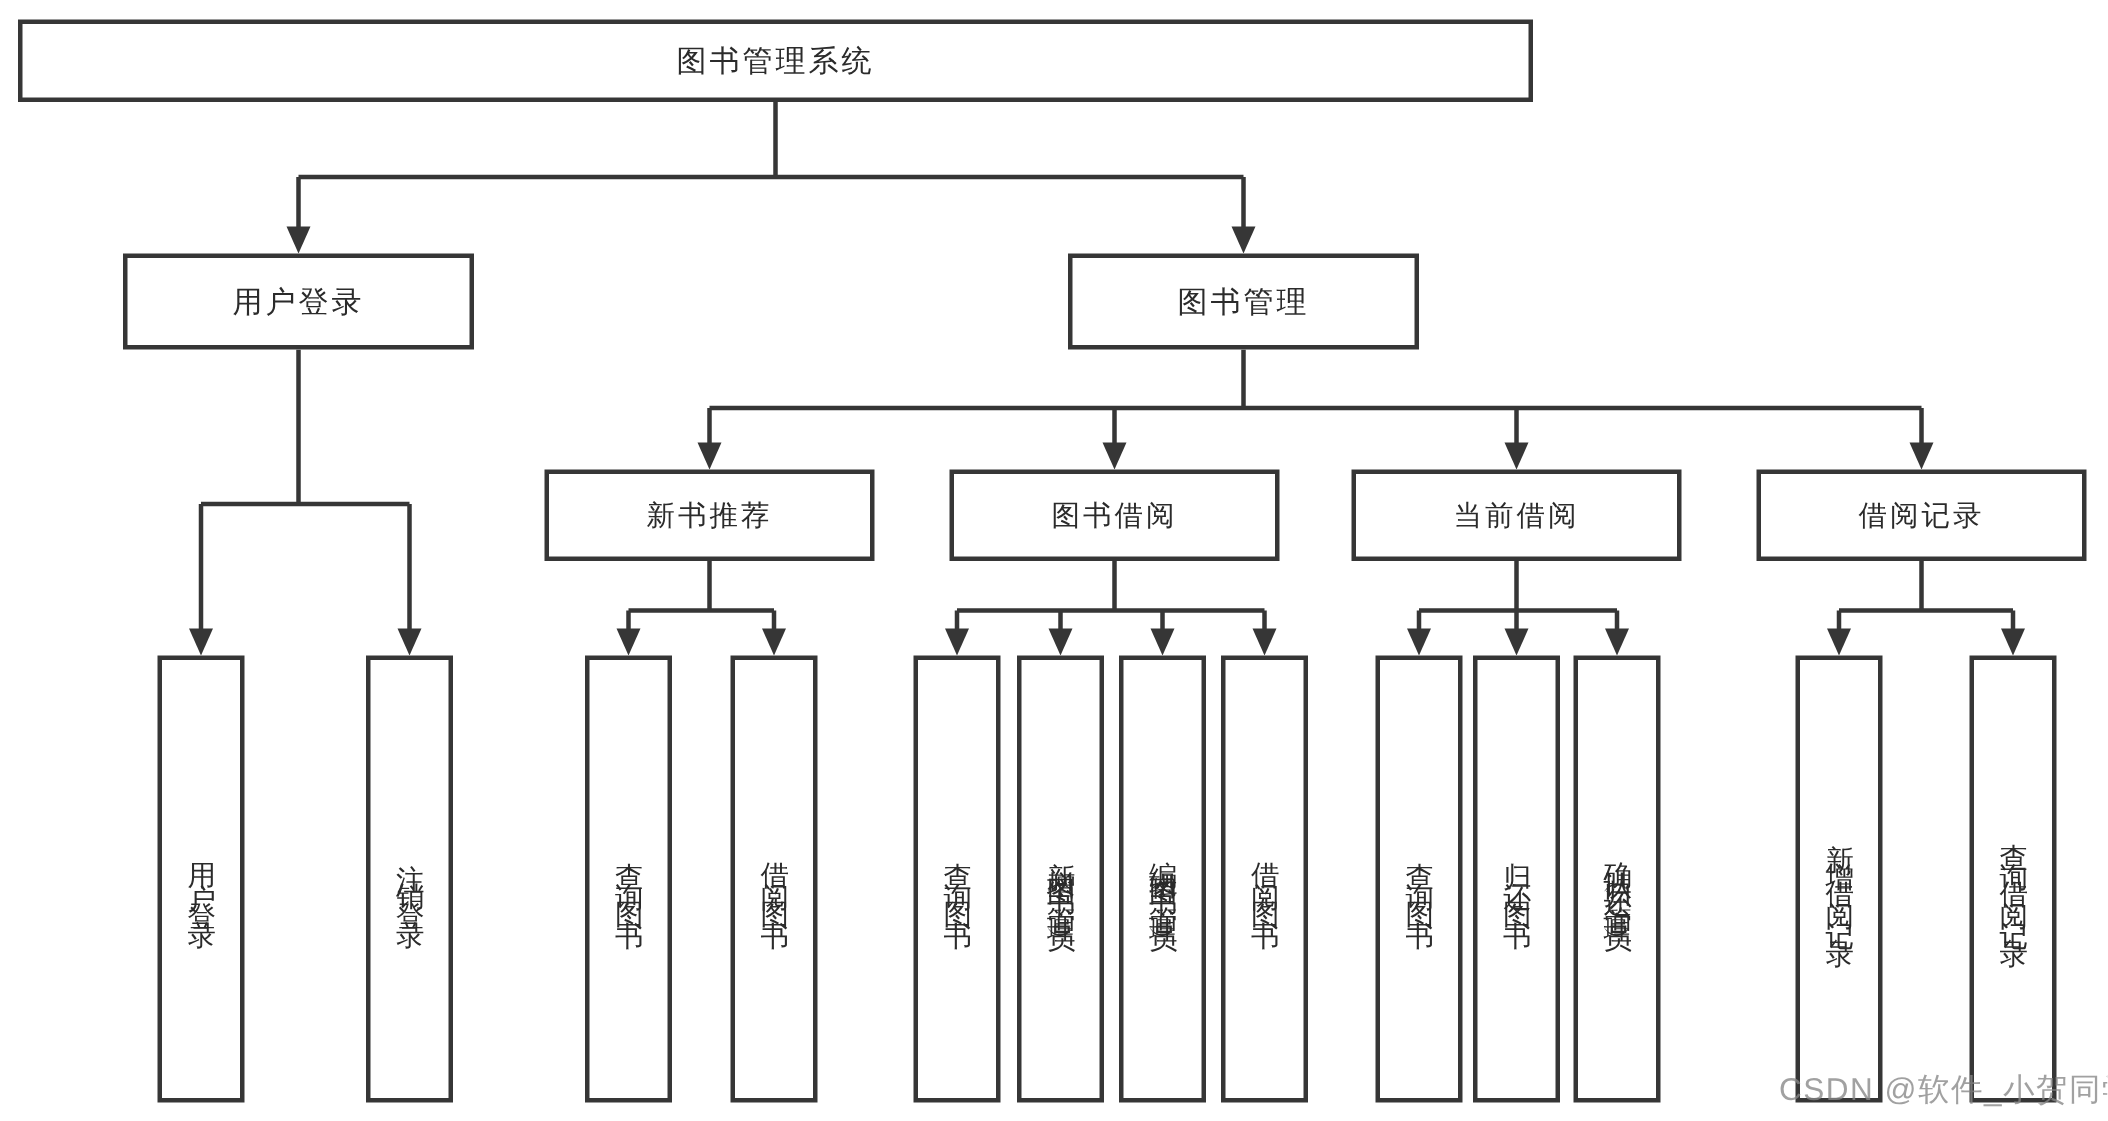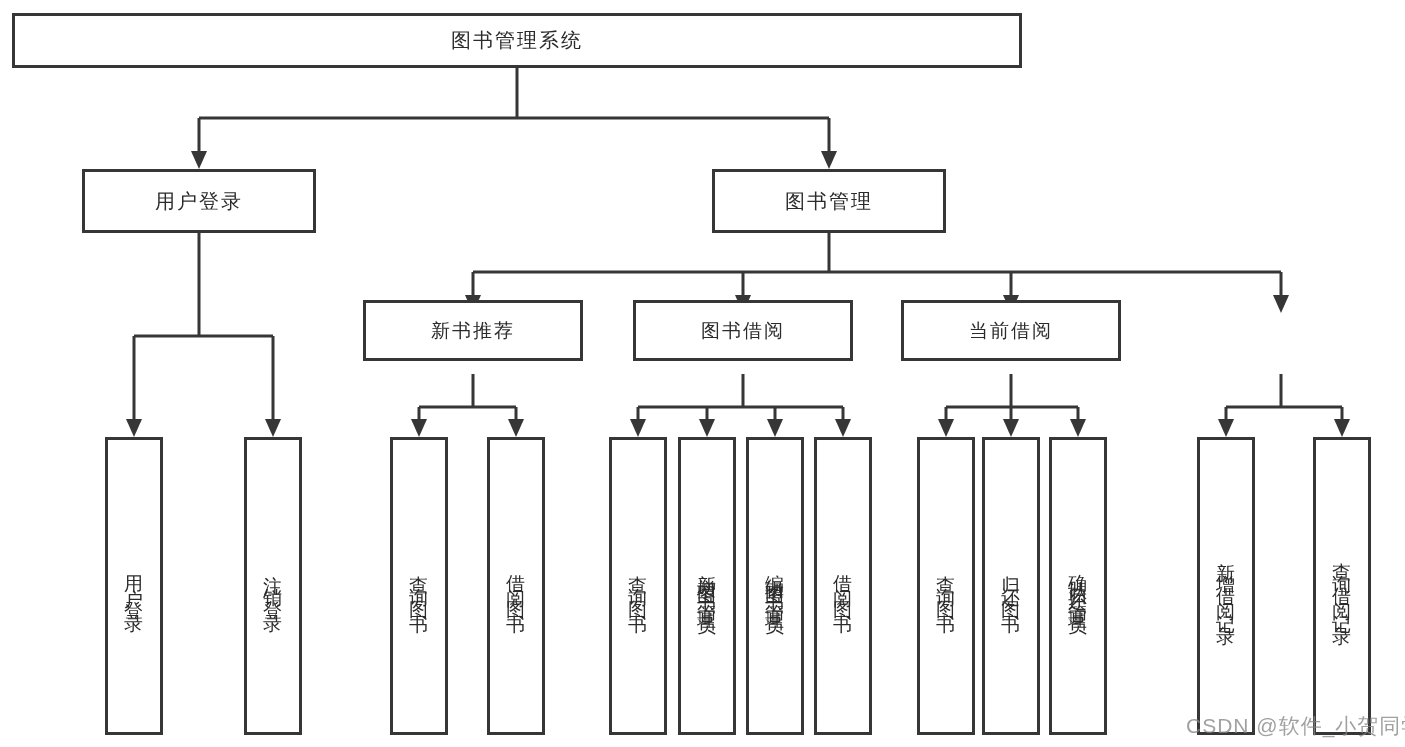--- a/index.html
+++ b/index.html
@@ -33,21 +33,21 @@
     left: 12px; top: 13px;
     width: 1010px; height: 55px;
     font-size: 20px; letter-spacing: 2px;
   }
   .lvl1 {
     top: 169px;
     width: 234px; height: 64px;
     font-size: 20px; letter-spacing: 2px;
   }
   .lvl2 {
-    top: 300px;
+    top: 313px;
     width: 220px; height: 61px;
     font-size: 19px; letter-spacing: 2px;
   }
   .leaf {
     position: absolute;
     top: 437px;
     width: 58px; height: 298px;
     background: #ffffff;
     border: 3px solid #363636;
     display: flex;
@@ -125,20 +125,23 @@
 
   <div class="node lvl2" style="left:363px">
     <span>新书推荐</span>
   </div>
   <div class="node lvl2" style="left:901px">
     <span>当前借阅</span>
   </div>
   <div class="node lvl2" style="left:633px">
     <span>图书借阅</span>
   </div>
+  <div class="node lvl2" style="left:1171px">
+    <span>借阅记录</span>
+  </div>
 
   <div class="leaf" style="left:105px">
     <span class="leaf-label">用户登录</span>
   </div>
   <div class="leaf" style="left:244px">
     <span class="leaf-label">注销登录</span>
   </div>
   <div class="leaf" style="left:390px">
     <span class="leaf-label">查询图书</span>
   </div>

